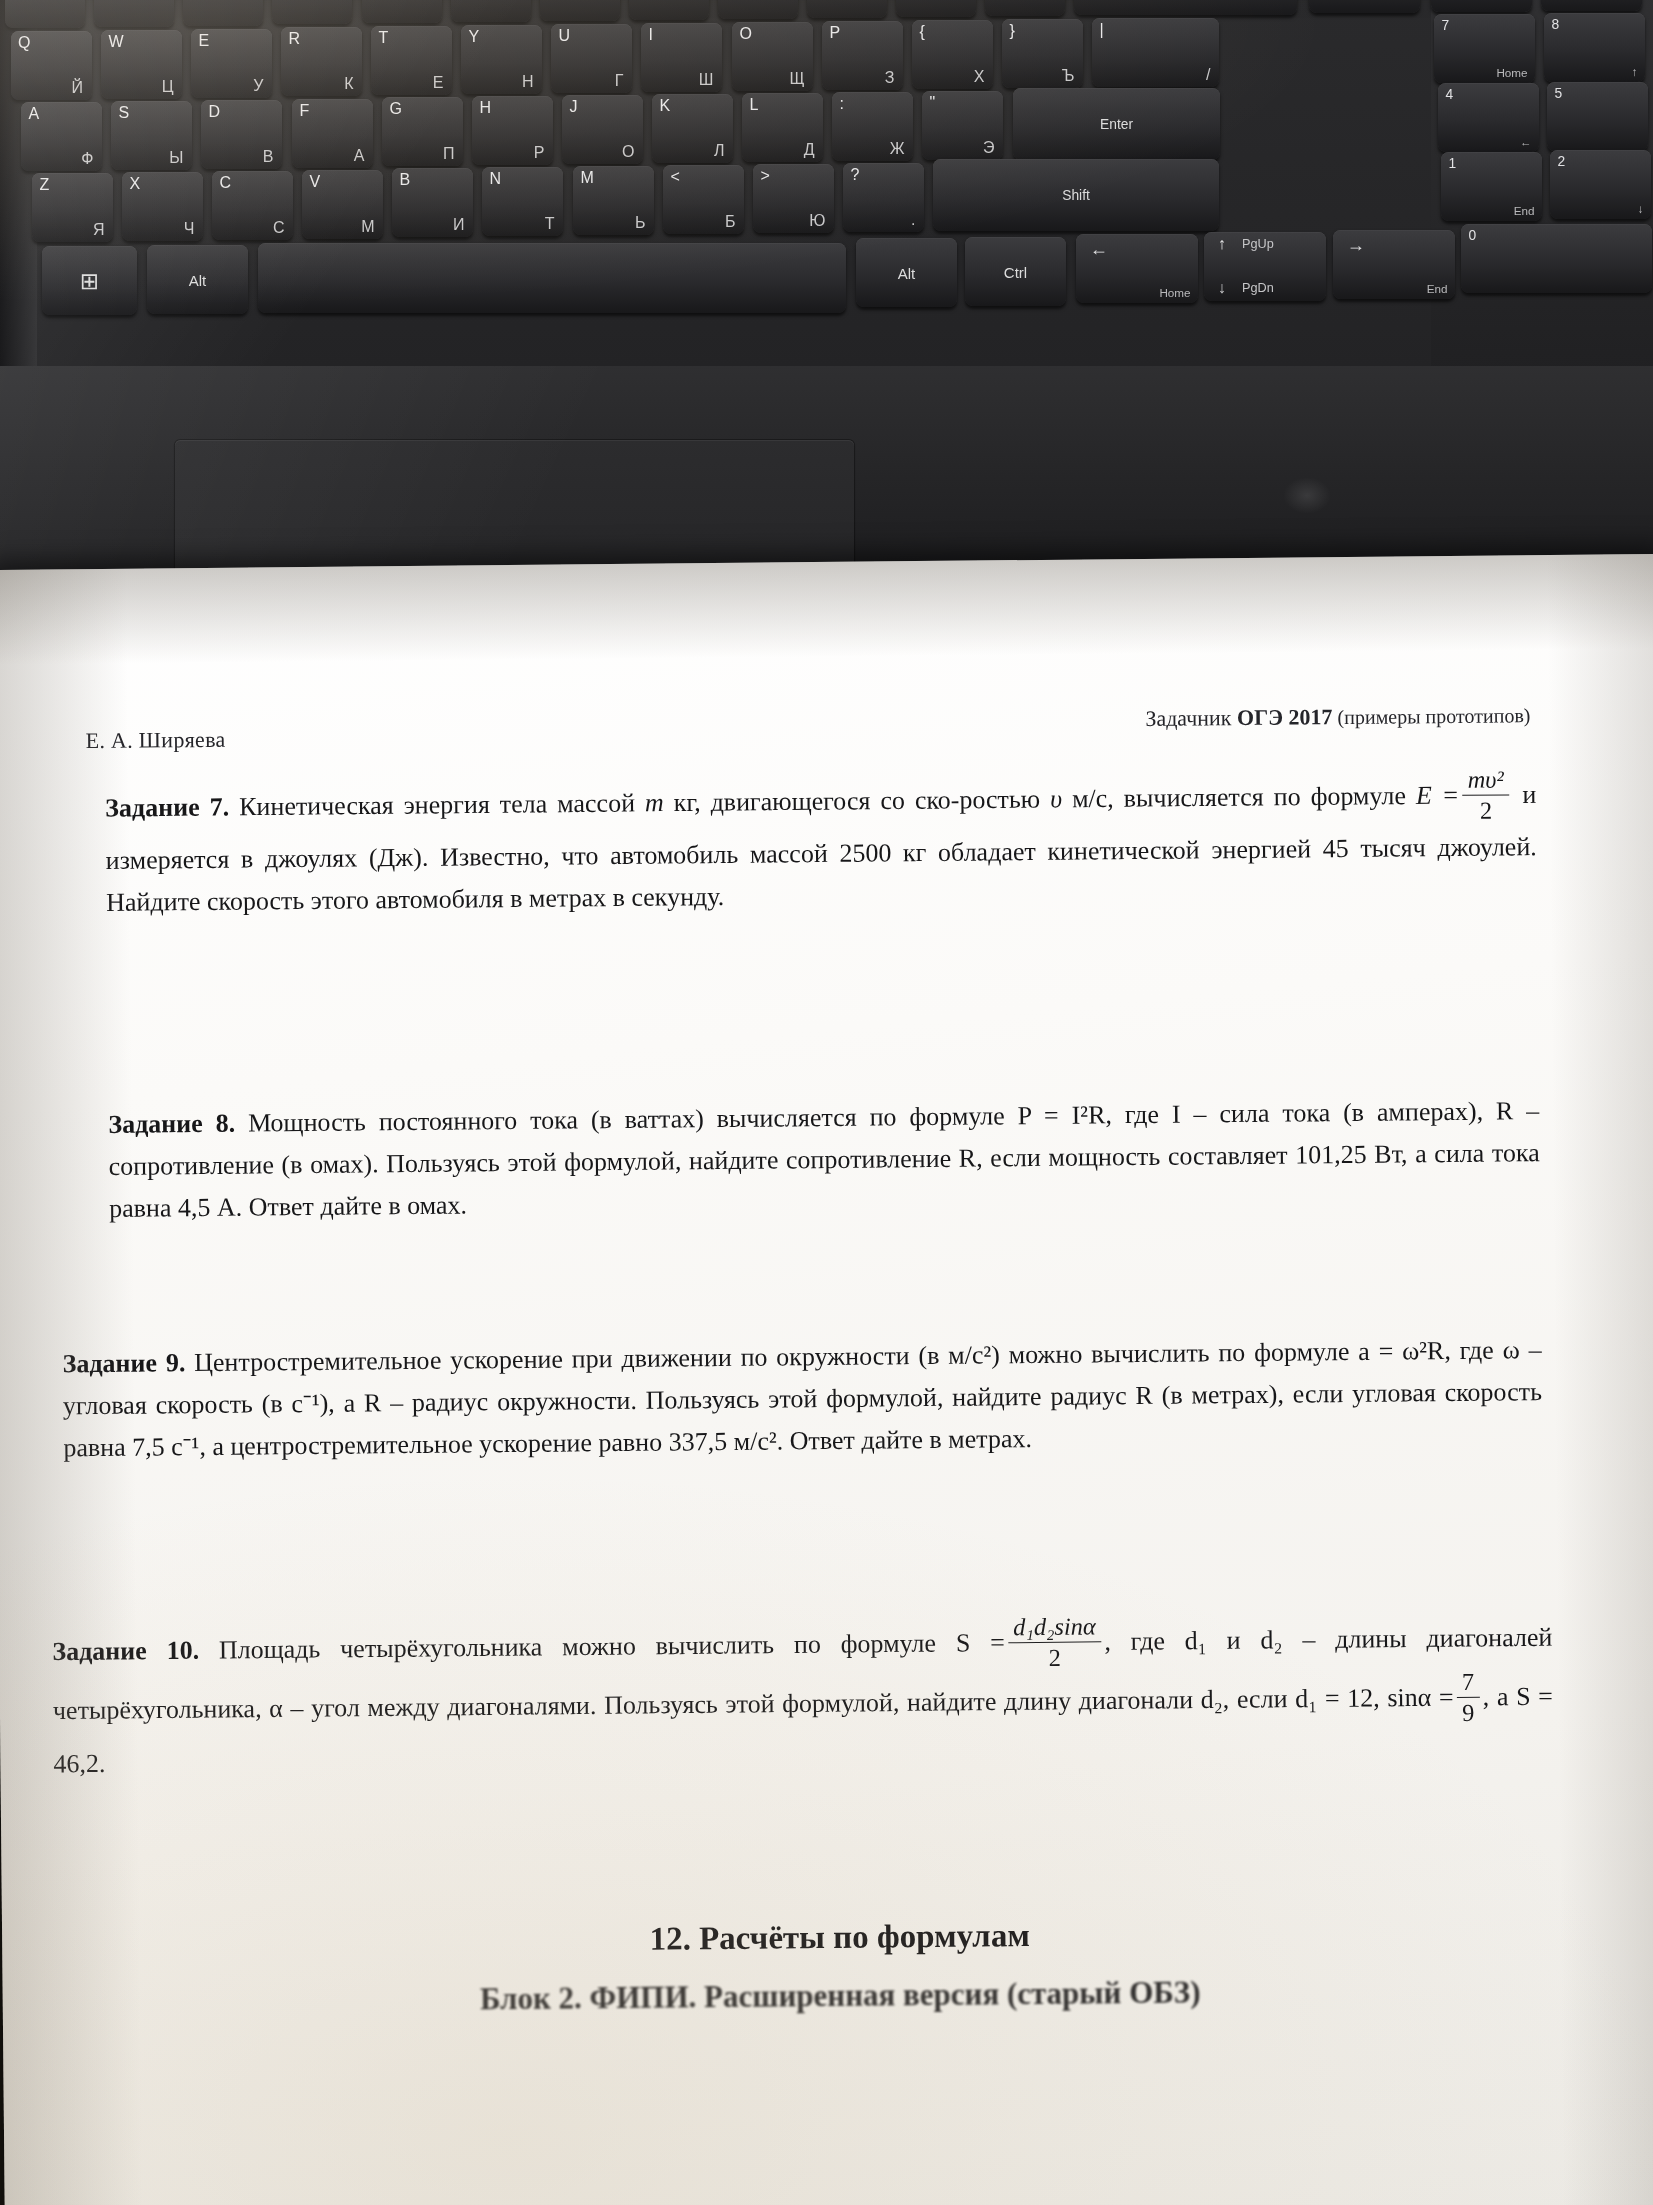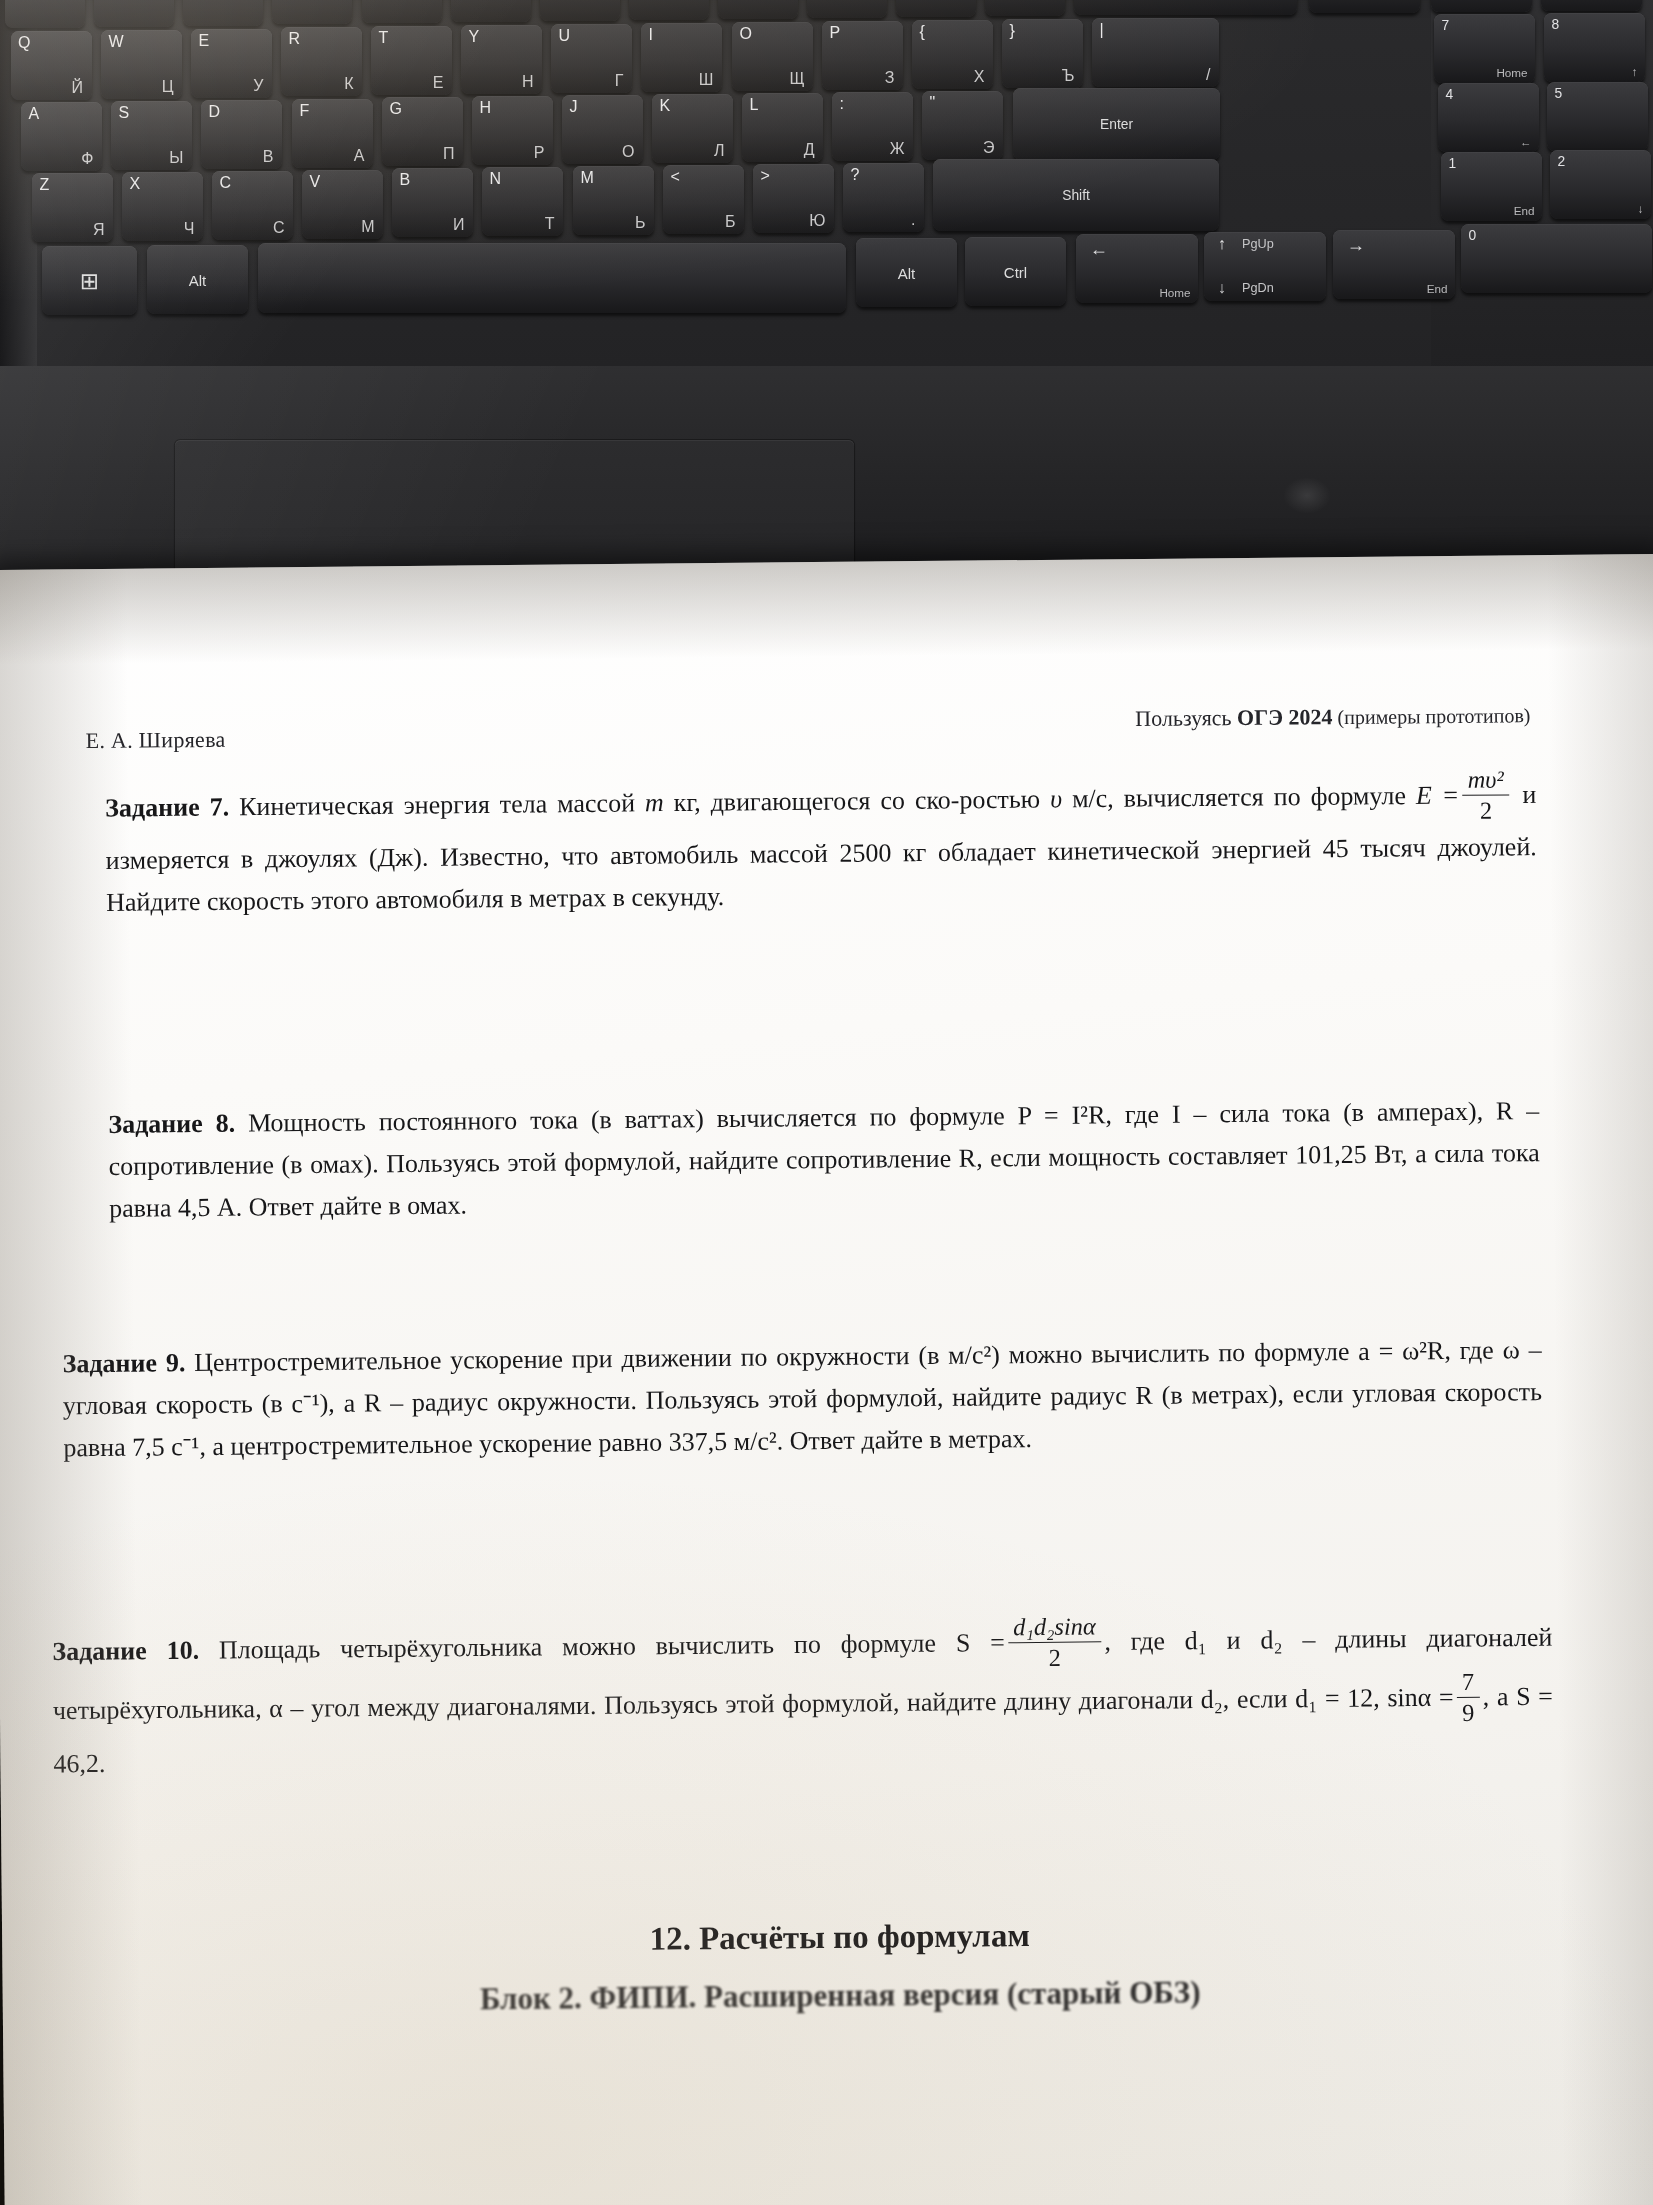--- a/index.html
+++ b/index.html
@@ -532,21 +532,21 @@
   <div class="trackpad"></div>
   <div class="palm-glare"></div>
   <div class="fingerprint"></div>
 
   <div id="paper">
     <div class="sheet-inner">
 
       <div class="hdr-left">Е. А. Ширяева</div>
 
       <div class="hdr-right">
-        <span>Пользуясь </span><b>ОГЭ 2024</b><span class="small"> (примеры прототипов)</span>
+        <span>Задачник </span><b>ОГЭ 2017</b><span class="small"> (примеры прототипов)</span>
       </div>
 
       <div class="task" id="task7">
         <b class="lbl">Задание 7.</b>
         <span>Кинетическая энергия тела массой </span><span class="it">m</span><span> кг, двигающегося со ско-ростью </span><span class="it">υ</span><span> м/с, вычисляется по формуле </span><span class="it">E =</span><span class="frac"><span class="num it">mυ²</span><span class="den">2</span></span><span> и измеряется в джоулях (Дж). Известно, что автомобиль массой 2500 кг обладает кинетической энергией 45 тысяч джоулей. Найдите скорость этого автомобиля в метрах в секунду.</span>
       </div>
 
       <div class="task" id="task8">
         <b class="lbl">Задание 8.</b>
         <span>Мощность постоянного тока (в ваттах) вычисляется по формуле P = I²R, где I – сила тока (в амперах), R – сопротивление (в омах). Пользуясь этой формулой, найдите сопротивление R, если мощность составляет 101,25 Вт, а сила тока равна 4,5 А. Ответ дайте в омах.</span>

